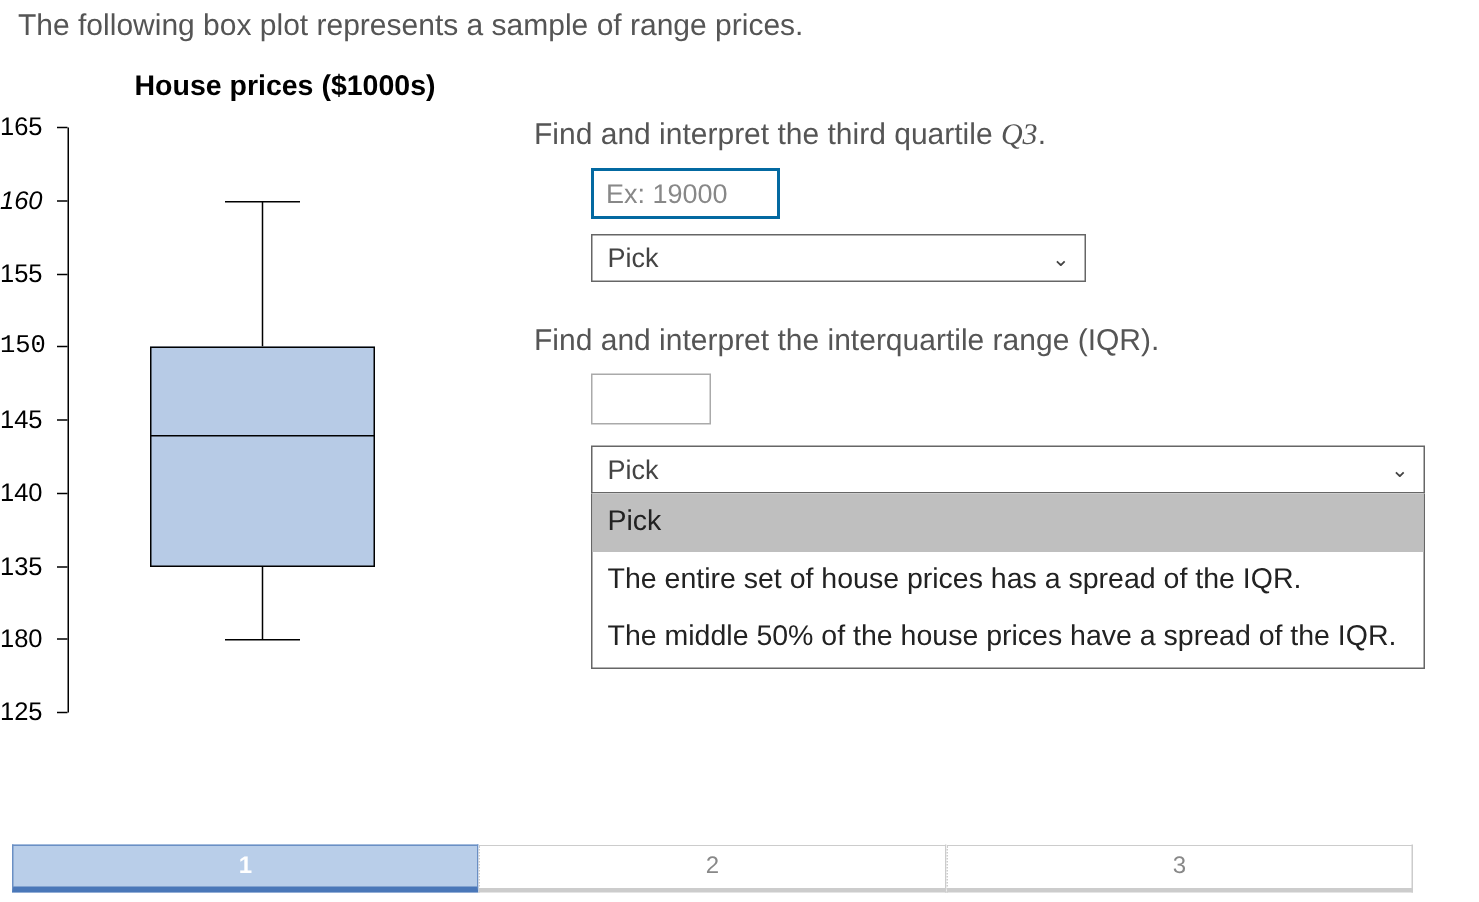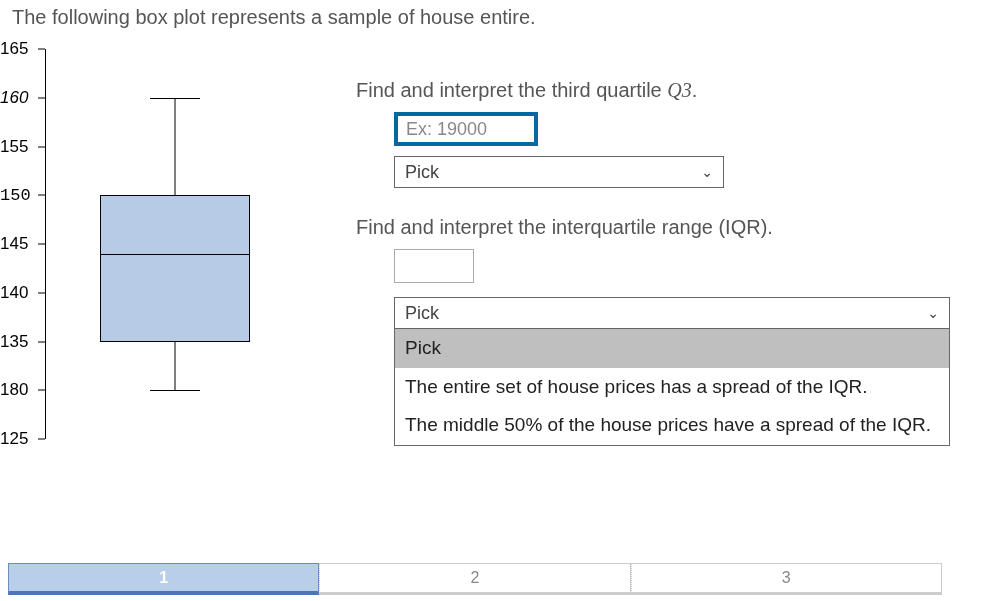--- a/index.html
+++ b/index.html
@@ -113,25 +113,25 @@
     color: #555;
     margin-bottom: 10px;
   }
   .math-var {
     font-family: "Georgia", serif;
     font-style: italic;
   }
   .input-text {
     display: block;
     margin: 8px 0 10px 38px;
-    width: 144px;
+    width: 126px;
     height: 34px;
     padding: 4px 8px;
     font-size: 18px;
-    border: 4px solid #0369a1;
+    border: 2px solid #0369a1;
     color: #333;
   }
   .input-text::placeholder { color: #888; }
   .input-small {
     display: block;
     margin: 8px 0 14px 38px;
     width: 80px;
     height: 34px;
     padding: 4px 8px;
     font-size: 18px;
@@ -196,24 +196,25 @@
     background: #b9cee9;
     border: 1px solid #6a8fc4;
     border-bottom: 4px solid #4a77b8;
     color: #fff;
     font-weight: 700;
   }
 </style>
 </head>
 <body>
 
-<div class="intro">The following box plot represents a sample of house entire.</div>
+<div class="intro">The following box plot represents a sample of range prices.</div>
 
 <div class="content">
   <div class="chart-area">
+    <div class="chart-title">House prices ($1000s)</div>
     <div class="plot" id="plot">
       <div class="axis-line"></div>
       <div class="boxplot" id="boxplot">
           <div class="whisker-line" style="top: 48.75px; height: 97.5px;"></div>
           <div class="whisker-cap" style="top: 48.75px;"></div>
           <div class="whisker-line" style="top: 292.5px; height: 48.75px;"></div>
           <div class="whisker-cap" style="top: 341.25px;"></div>
           <div class="box-rect" style="top: 146.25px; height: 146.25px;"></div>
           <div class="median-line" style="top: 204.75px;"></div>
         </div>

